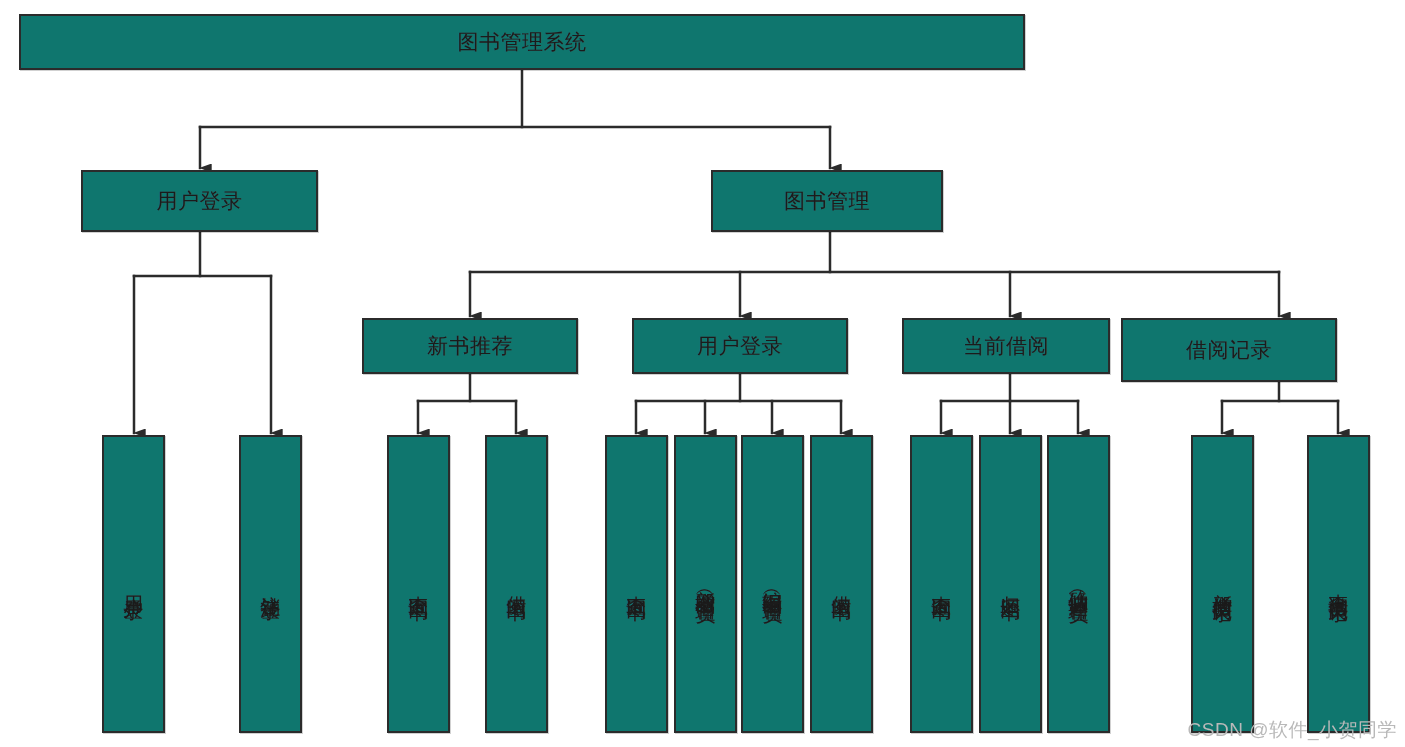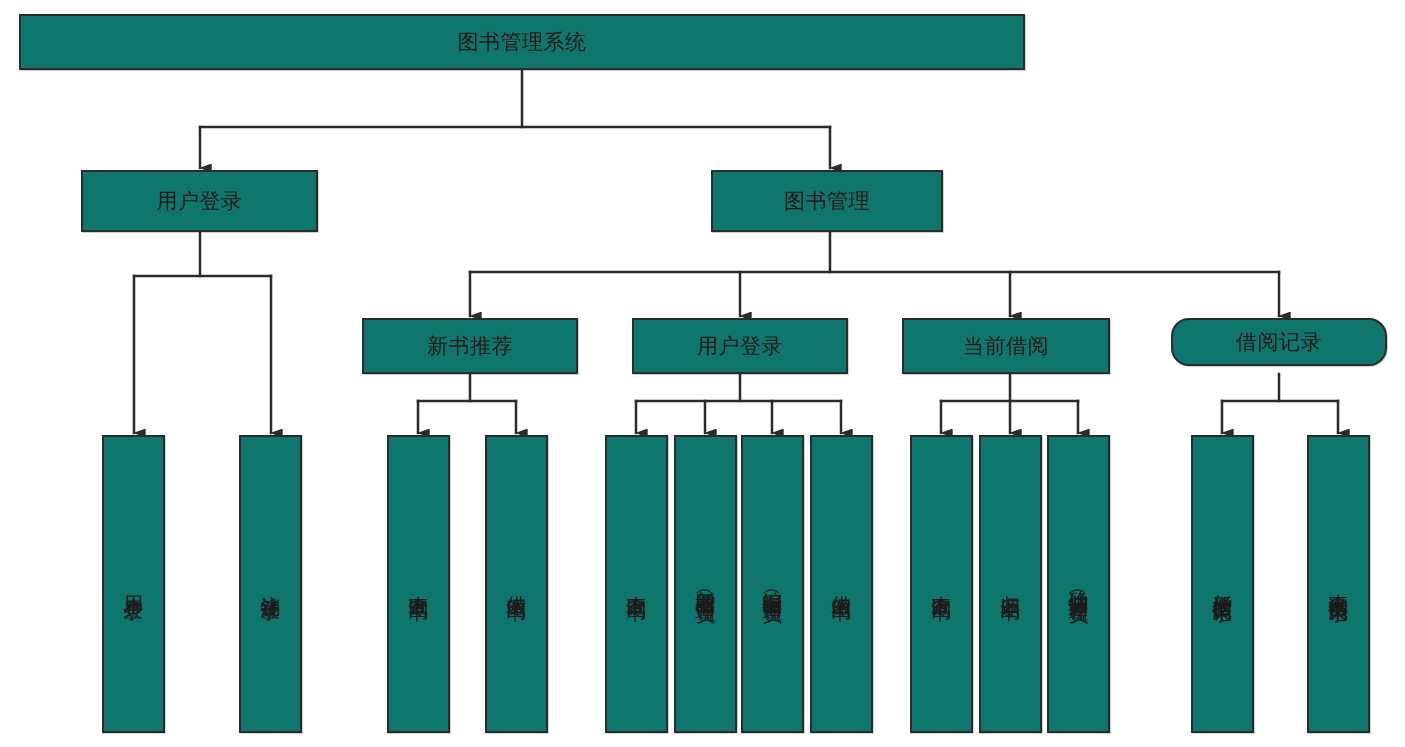--- a/index.html
+++ b/index.html
@@ -136,21 +136,21 @@
 
   <div class="node" style="left:362px; top:318px; width:216px; height:56px;">
     <span class="node-label">新书推荐</span>
   </div>
   <div class="node" style="left:632px; top:318px; width:216px; height:56px;">
     <span class="node-label">用户登录</span>
   </div>
   <div class="node" style="left:902px; top:318px; width:208px; height:56px;">
     <span class="node-label">当前借阅</span>
   </div>
-  <div class="node" style="left:1171px; top:318px; width:216px; height:48px;border-radius:18px;">
+  <div class="node" style="left:1121px; top:318px; width:216px; height:64px;">
     <span class="node-label">借阅记录</span>
   </div>
 
   <div class="node leaf" style="left:102px; top:435px; width:63px; height:298px;">
     <span class="node-label">用户登录</span>
   </div>
   <div class="node leaf" style="left:239px; top:435px; width:63px; height:298px;">
     <span class="node-label">注销登录</span>
   </div>
 
@@ -184,14 +184,15 @@
     <span class="node-label">确认归还（管理员）</span>
   </div>
 
   <div class="node leaf" style="left:1191px; top:435px; width:63px; height:298px;">
     <span class="node-label">新增借阅记录</span>
   </div>
   <div class="node leaf" style="left:1307px; top:435px; width:63px; height:298px;">
     <span class="node-label">查询借阅记录</span>
   </div>
 
+  <div class="watermark">CSDN @软件_小贺同学</div>
 
 </div>
 
 </body></html>

